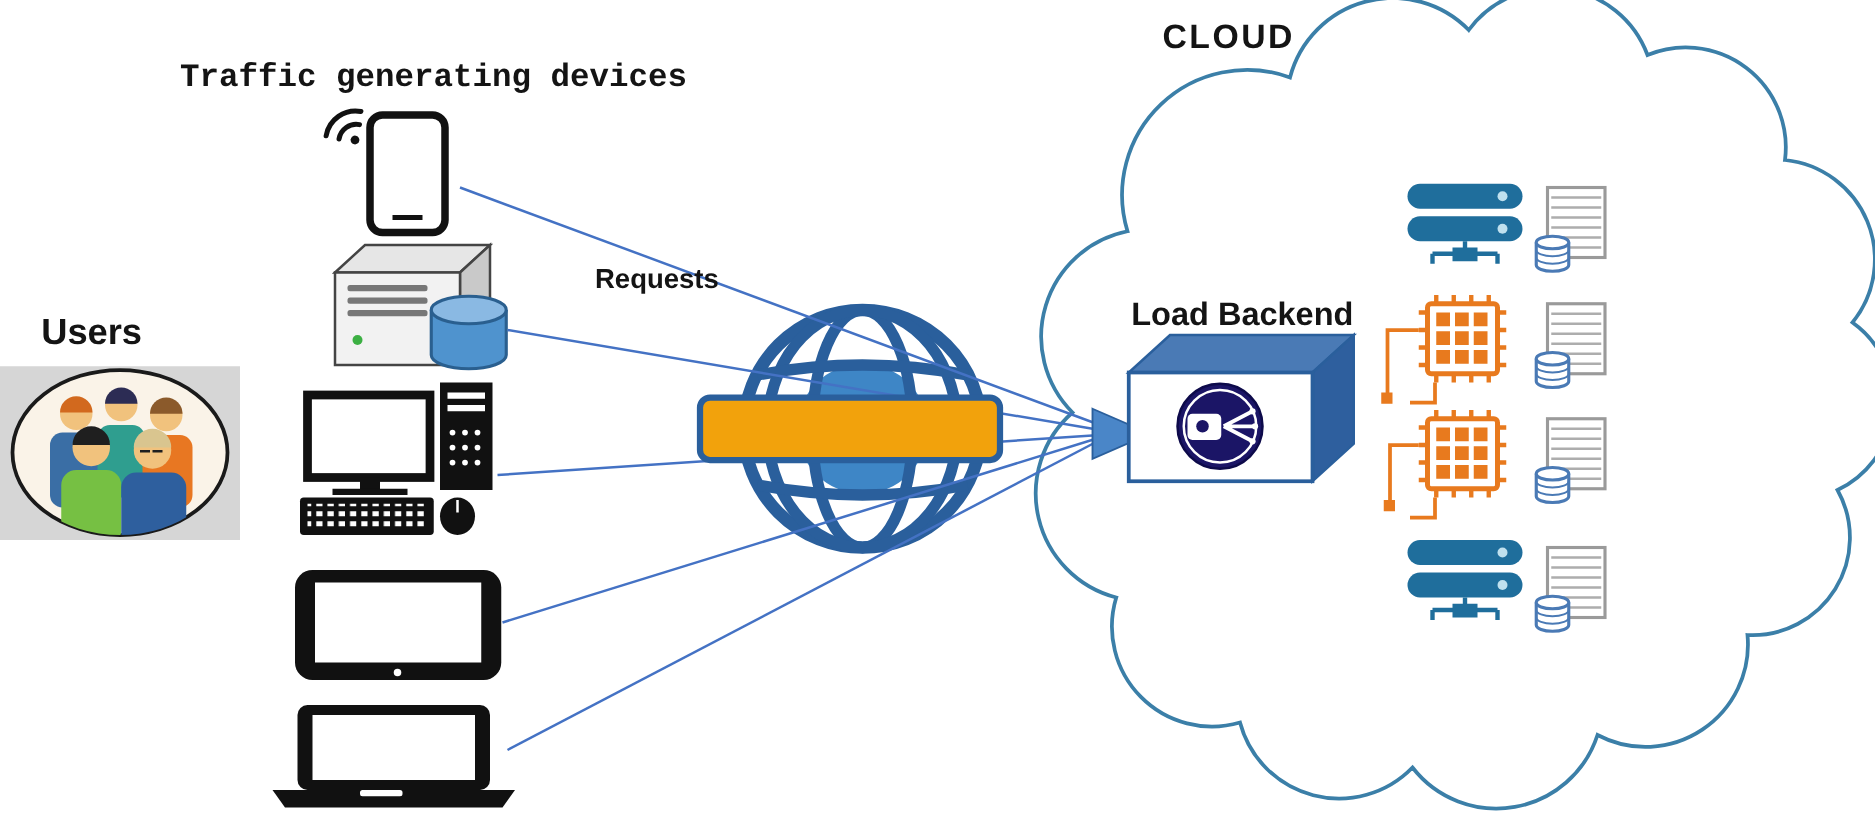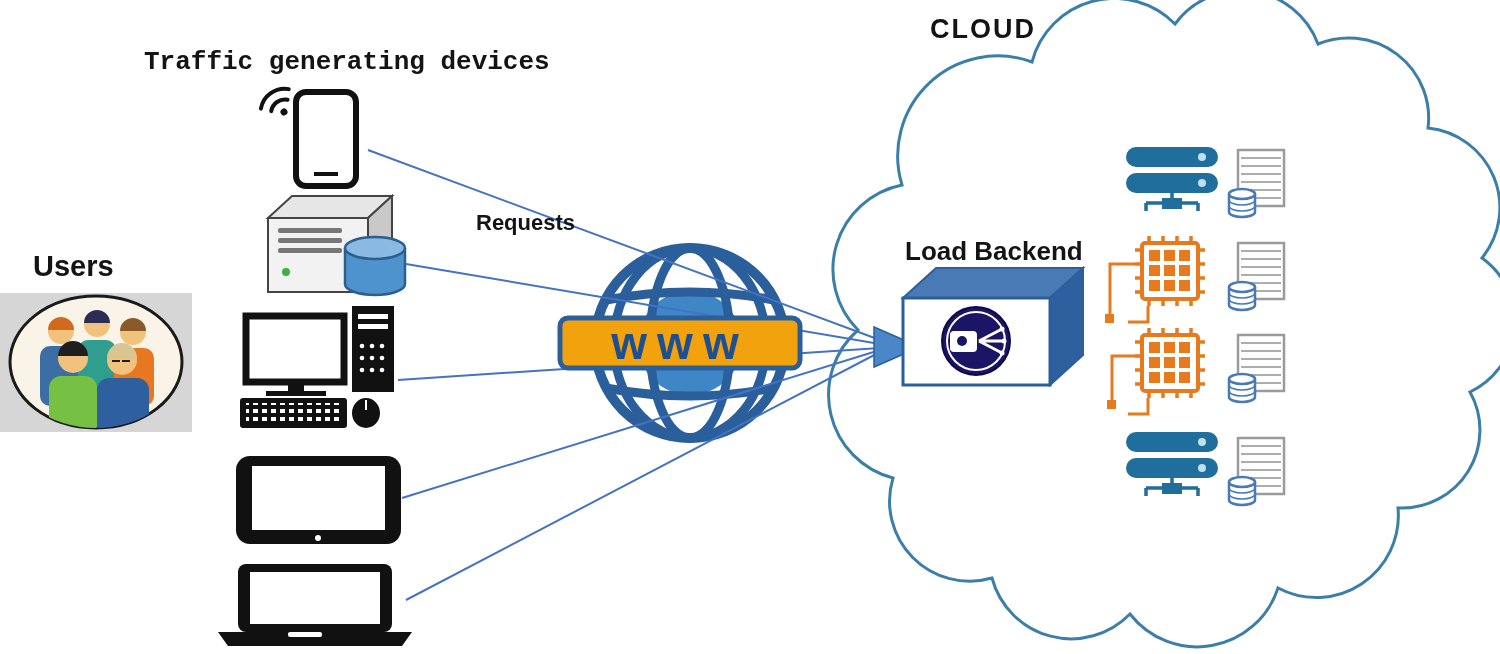--- a/index.html
+++ b/index.html
@@ -225,15 +225,14 @@
     <use href="#rack-db" x="1228" y="438"></use>
   </g>
 
 </svg>
 
 <div class="lbl lbl-users">Users</div>
 <div class="lbl lbl-traffic">Traffic generating devices</div>
 <div class="lbl lbl-requests">Requests</div>
 <div class="lbl lbl-cloud">CLOUD</div>
 <div class="lbl lbl-lb">Load Backend</div>
-<div class="lbl lbl-www">www</div>
 
 </div>
 
 </body></html>

